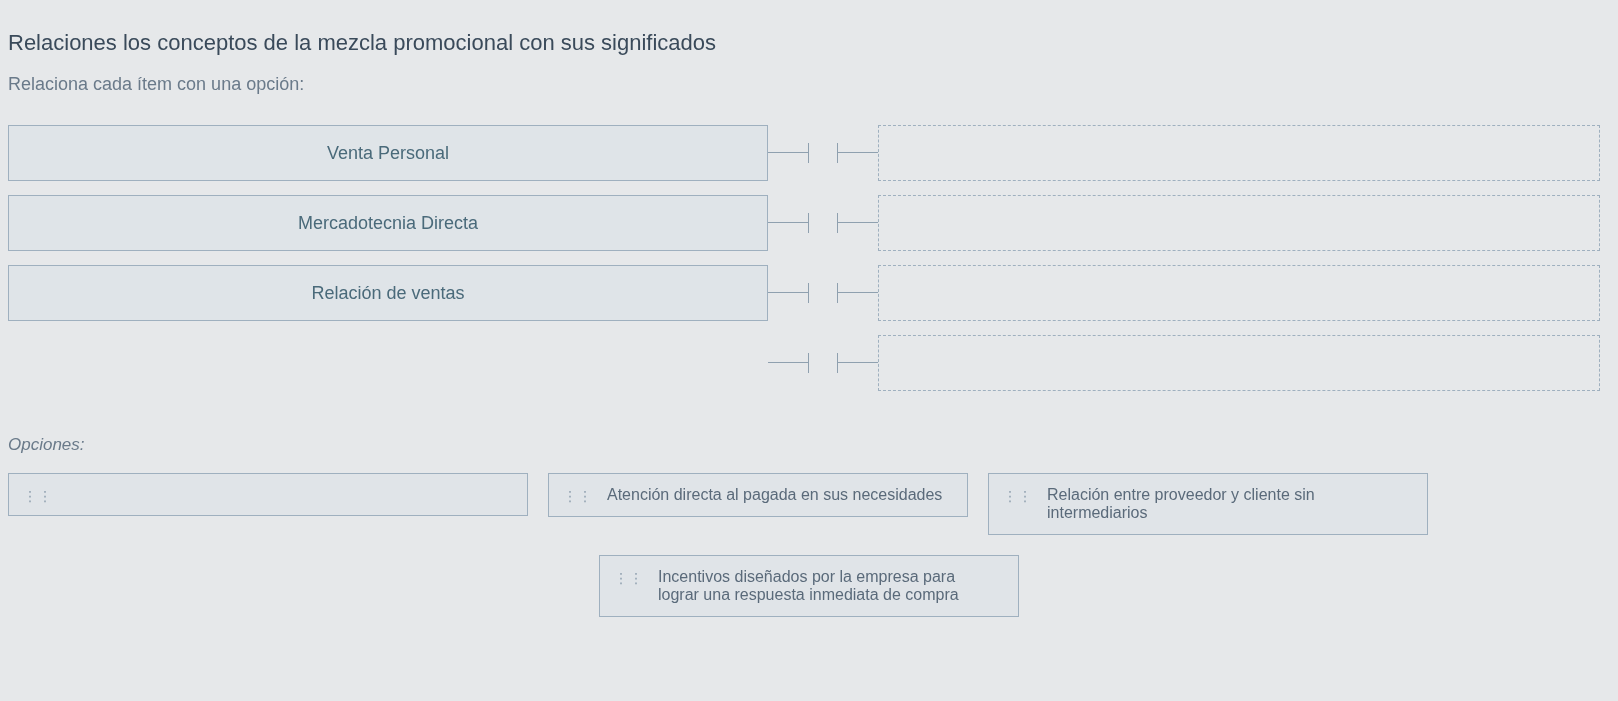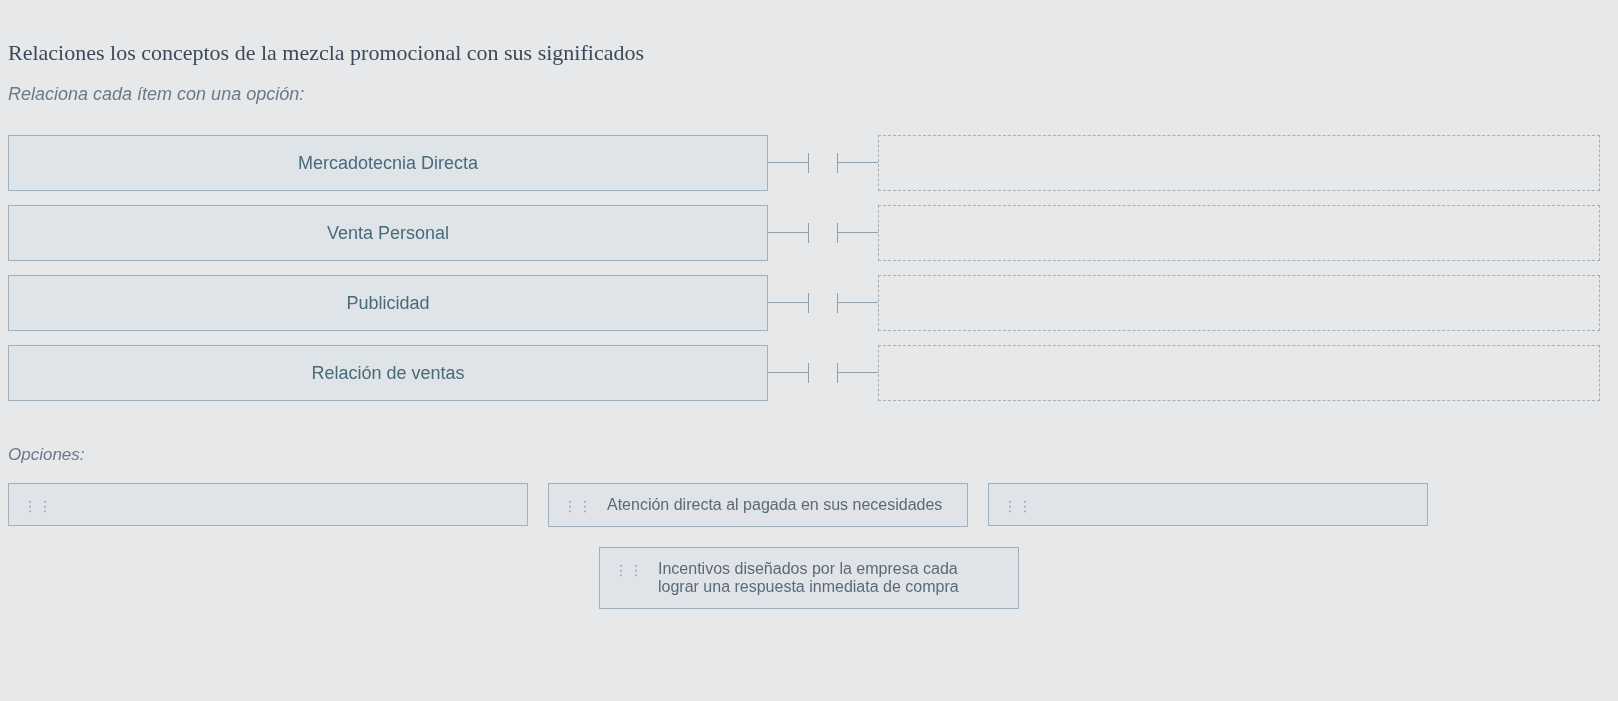--- a/index.html
+++ b/index.html
@@ -6,28 +6,26 @@
     body {
       font-family: "Segoe UI", Arial, sans-serif;
       background: #e6e8ea;
       color: #3a4a5a;
       padding: 10px 8px 40px;
       width: 1618px;
     }
     .question-title {
       font-size: 22px;
       color: #3a4a5a;
-      margin: 30px 0 18px 0;
+      margin: 20px 0 18px 0;
       font-weight: 400;
-      font-family: Liberation Serif, serif;
     }
     .instruction {
       font-size: 18px;
       color: #6a7a8a;
-      font-style: italic;
       margin: 0 0 30px 0;
     }
     .match-area {
       display: flex;
       gap: 0;
       margin-bottom: 30px;
     }
     .left-col { flex: 0 0 760px; }
     .mid-col  { flex: 0 0 110px; position: relative; }
     .right-col{ flex: 1; padding-right: 10px; }
@@ -114,27 +112,24 @@
   </style>
 </head>
 <body>
 
 <div class="question-title">Relaciones los conceptos de la mezcla promocional con sus significados</div>
 <div class="instruction">Relaciona cada ítem con una opción:</div>
 
 <div class="match-area">
   <div class="left-col">
     <div class="item-box">
-        <span>Mercadotecnia Directa</span>
-      </div>
-    <div class="item-box">
         <span>Venta Personal</span>
       </div>
     <div class="item-box">
-        <span>Publicidad</span>
+        <span>Mercadotecnia Directa</span>
       </div>
     <div class="item-box">
         <span>Relación de ventas</span>
       </div>
   </div>
 
   <div class="mid-col">
     <div class="connector-row">
         <span class="connector-stub-l"></span>
         <span class="connector-stub-r"></span>
@@ -166,20 +161,21 @@
 <div class="options-wrap">
   <div class="option-card wide">
     <span class="drag-handle">⋮⋮</span>
   </div>
   <div class="option-card mid">
     <span class="drag-handle">⋮⋮</span>
     <span>Atención directa al pagada en sus necesidades</span>
   </div>
   <div class="option-card small">
     <span class="drag-handle">⋮⋮</span>
+    <span>Relación entre proveedor y cliente sin intermediarios</span>
   </div>
   <div class="row2">
     <div class="option-card mid">
       <span class="drag-handle">⋮⋮</span>
-      <span>Incentivos diseñados por la empresa cada lograr una respuesta inmediata de compra</span>
+      <span>Incentivos diseñados por la empresa para lograr una respuesta inmediata de compra</span>
     </div>
   </div>
 </div>
 
 </body></html>

